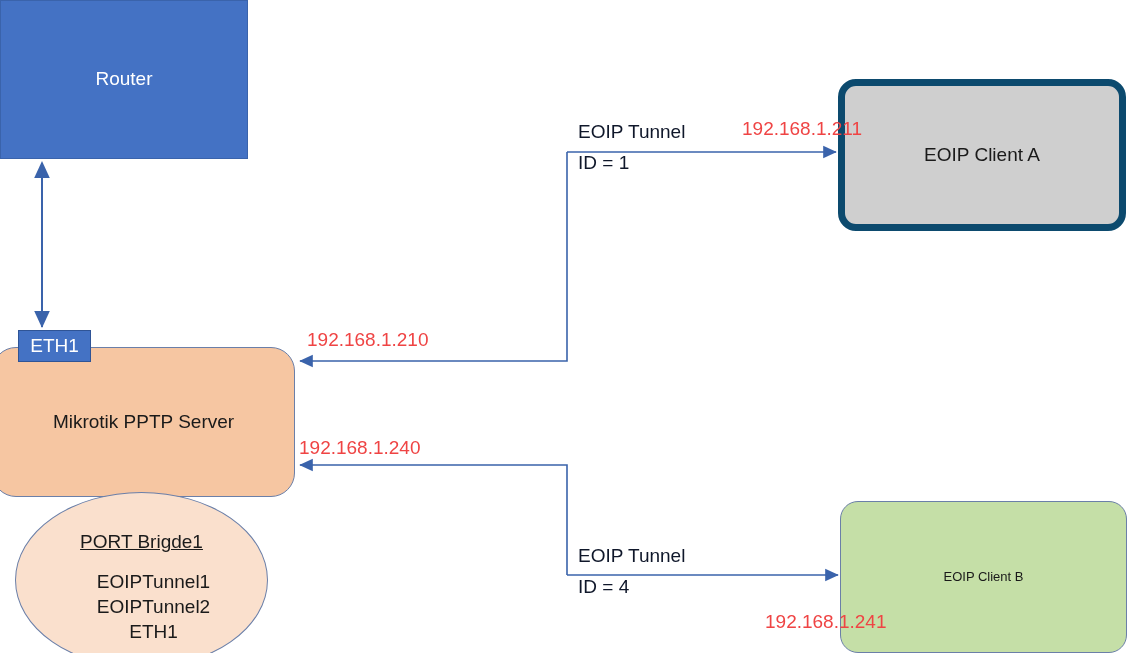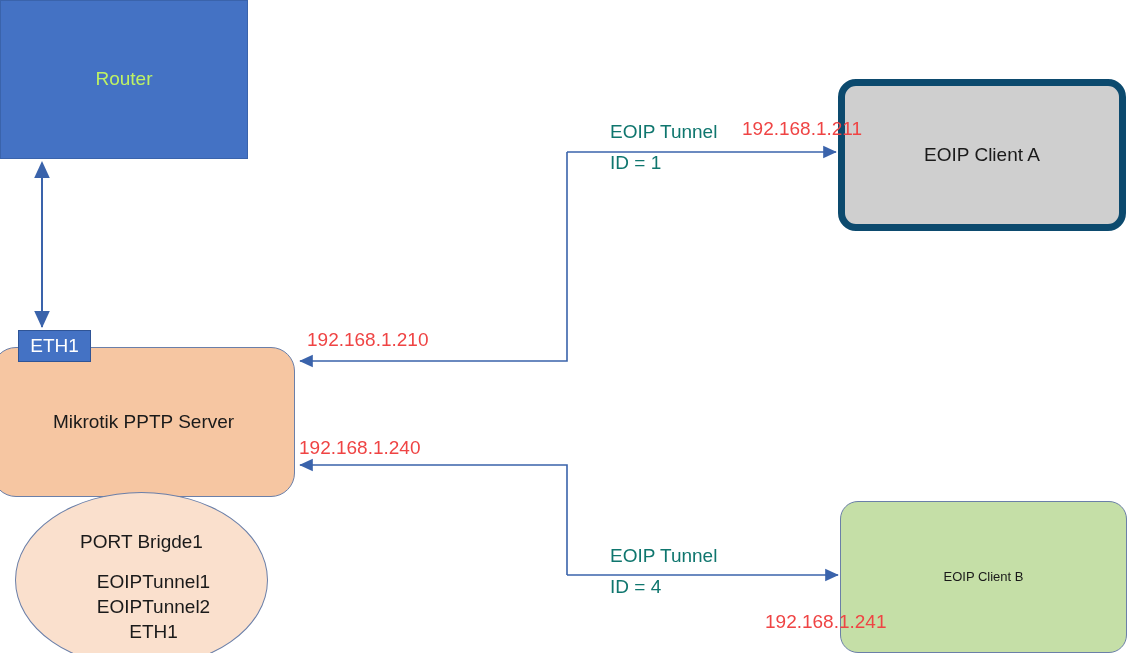--- a/index.html
+++ b/index.html
@@ -37,21 +37,21 @@
   }
 
   
   #router-node {
     left: 0px;
     top: 0px;
     width: 248px;
     height: 159px;
     background: #4472c4;
     border: 1px solid #3a63ab;
-    color: #bef264;
+    color: #ffffff;
     font-size: 19px;
   }
   #router-node .label-lines {
     padding: 0 6px;
   }
 
   
   #eth1-badge {
     left: 18px;
     top: 330px;
@@ -87,20 +87,21 @@
     background: #fae0cd;
     border: 1px solid #6b7fa8;
     border-radius: 50%;
     color: #1a1a1a;
     font-size: 19px;
     z-index: 4;
     flex-direction: column;
     padding-top: 16px;
   }
   #port-bridge-ellipse .bridge-title {
+    text-decoration: underline;
     margin-bottom: 15px;
   }
   #port-bridge-ellipse .bridge-line {
     margin-bottom: 1px;
     margin-left: 24px;
   }
 
   
   #client-a-node {
     left: 838px;
@@ -128,22 +129,21 @@
   }
 
   
   .edge-label {
     position: absolute;
     font-size: 19px;
     white-space: nowrap;
     color: #ef4444;
   }
   .edge-label.muted {
-    color: #0f766e;
-    margin-left: 32px;
+    color: #0f172a;
   }
 
   #label-ip-210   { left: 307px; top: 329px; }
   #label-ip-240   { left: 299px; top: 437px; text-align: center; }
   #label-ip-211   { left: 742px; top: 118px; }
   #label-ip-241   { left: 765px; top: 611px; }
 
   #label-tunnel1-name { left: 578px; top: 121px; }
   #label-tunnel1-id   { left: 578px; top: 152px; }
   #label-tunnel2-name { left: 578px; top: 545px; }

